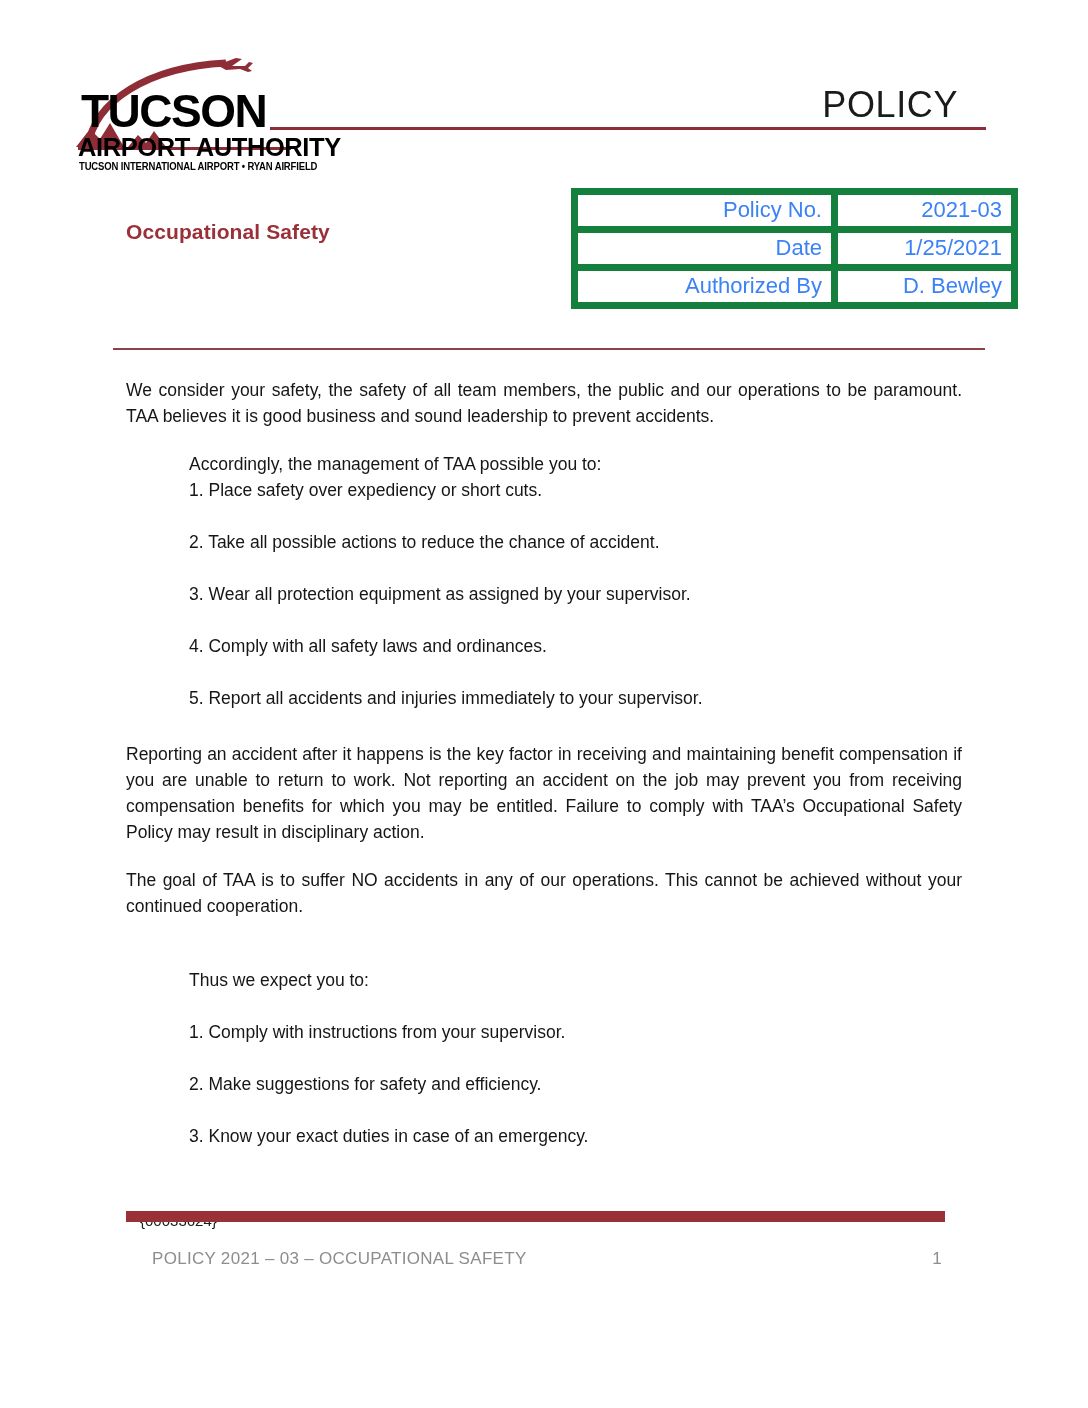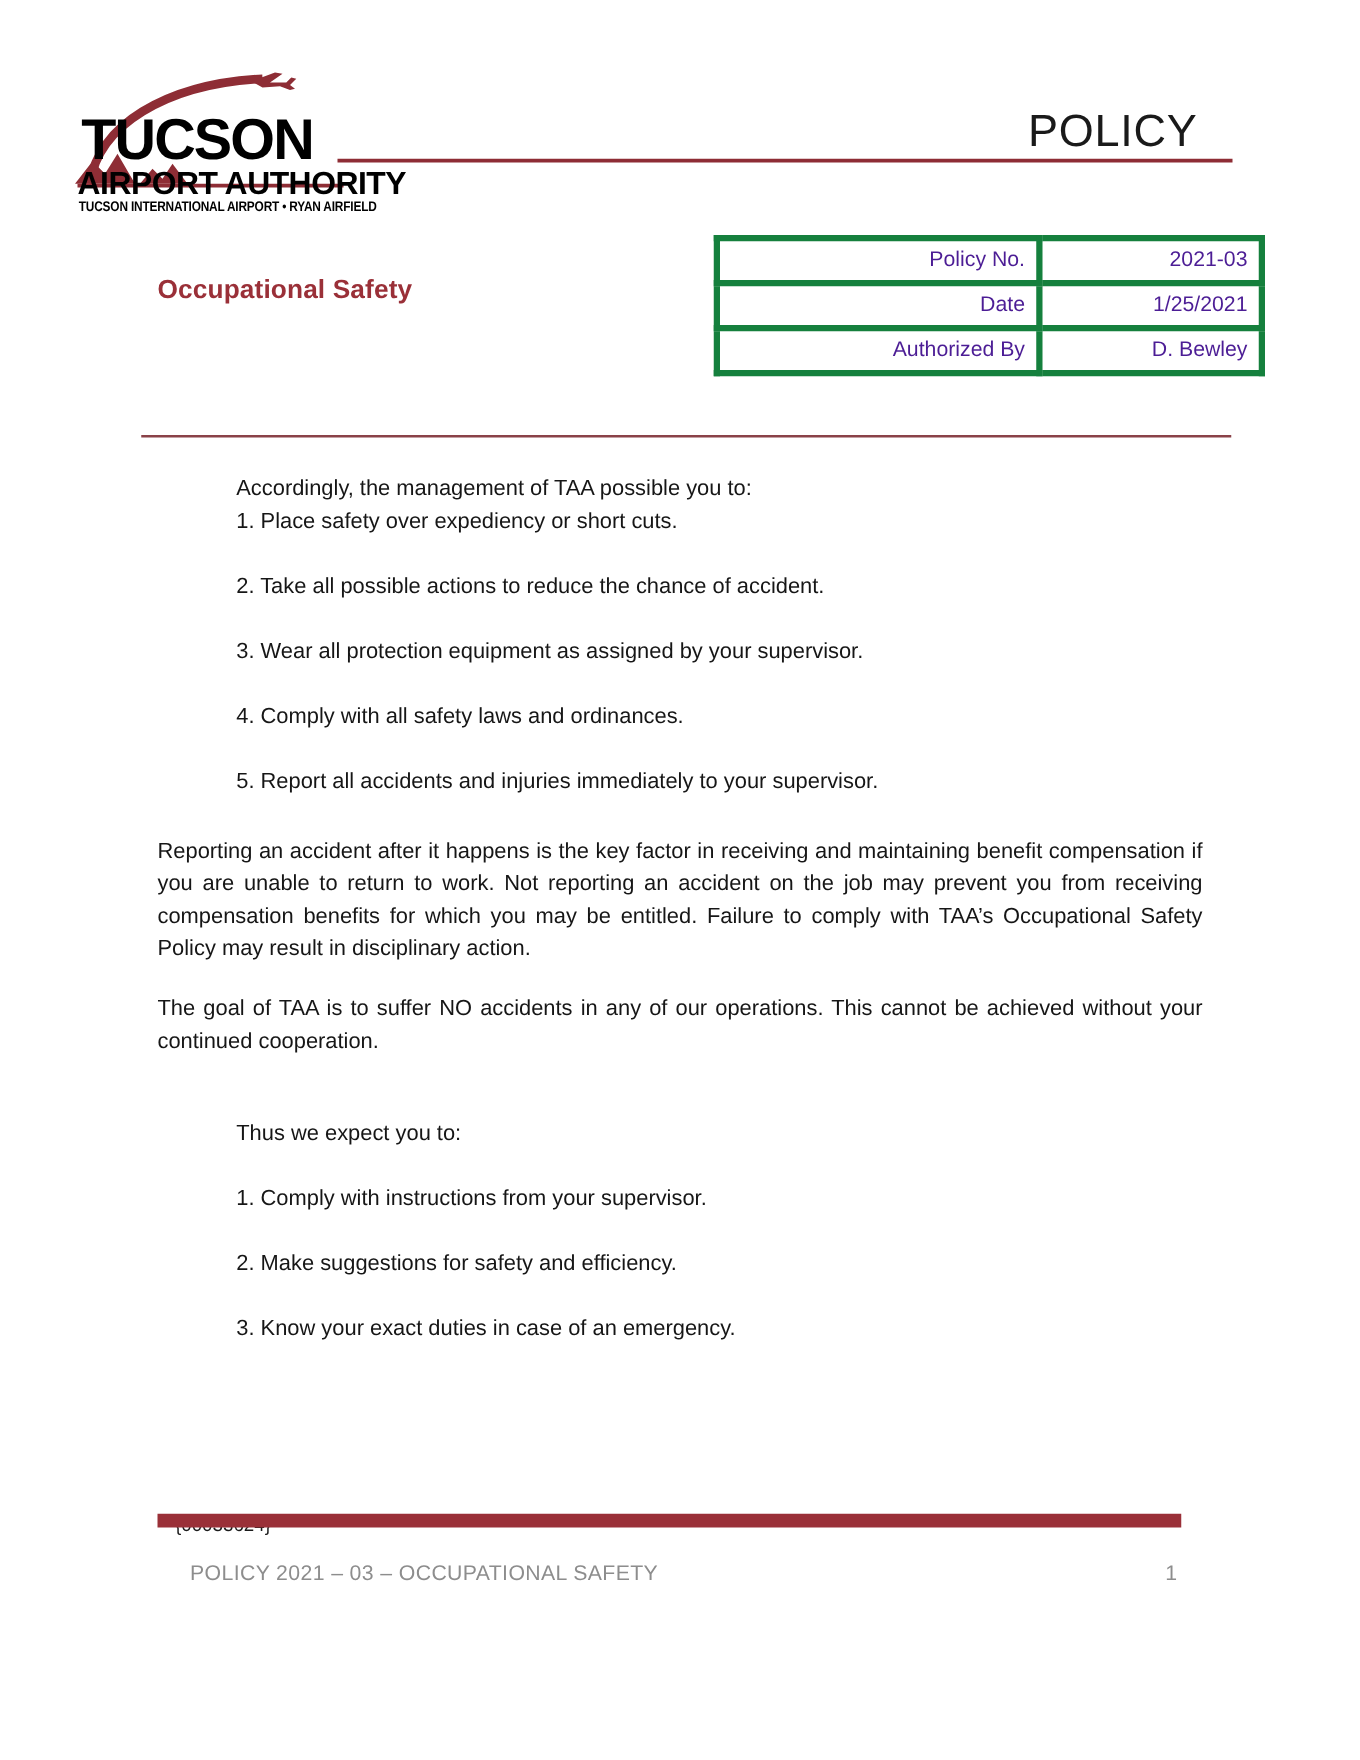--- a/index.html
+++ b/index.html
@@ -22,21 +22,21 @@
   
   #header {
     position: absolute;
     left: 0;
     top: 0;
     width: 1088px;
     height: 180px;
   }
   #logo-block {
     position: absolute;
-    left: 60px;
+    left: 76px;
     top: 55px;
     width: 215px;
     height: 112px;
   }
   #logo-svg {
     position: absolute;
     left: 0;
     top: 0;
   }
   #policy-word {
@@ -71,25 +71,25 @@
   }
   #meta-table {
     position: absolute;
     left: 571px;
     top: 188px;
     border-collapse: collapse;
     table-layout: fixed;
     width: 390px;
   }
   #meta-table td {
-    border: 5px solid #15803d;
+    border: 7px solid #15803d;
     height: 31px;
     padding: 0 9px;
-    font-size: 17px;
-    color: #4c1d95;
+    font-size: 22px;
+    color: #3b82f6;
     vertical-align: middle;
     line-height: 1.1;
     white-space: nowrap;
     overflow: hidden;
   }
   #meta-table td.label {
     text-align: right;
     width: 235px;
   }
   #meta-table td.value {
@@ -224,20 +224,21 @@
         <td class="label">Authorized By</td>
         <td class="value">D. Bewley</td>
       </tr>
     </tbody>
   </table>
 
   <div id="main-rule"></div>
 
   <div id="body-content">
 
+    <p class="para">We consider your safety, the safety of all team members, the public and our operations to be paramount. TAA believes it is good business and sound leadership to prevent accidents.</p>
 
     <div class="indent-block">
       <p class="lead-line">Accordingly, the management of TAA possible you to:</p>
       <p class="list-item">1. Place safety over expediency or short cuts.</p>
       <div class="spacer-sm"></div>
       <p class="list-item">2. Take all possible actions to reduce the chance of accident.</p>
       <div class="spacer-sm"></div>
       <p class="list-item">3. Wear all protection equipment as assigned by your supervisor.</p>
       <div class="spacer-sm"></div>
       <p class="list-item">4. Comply with all safety laws and ordinances.</p>

